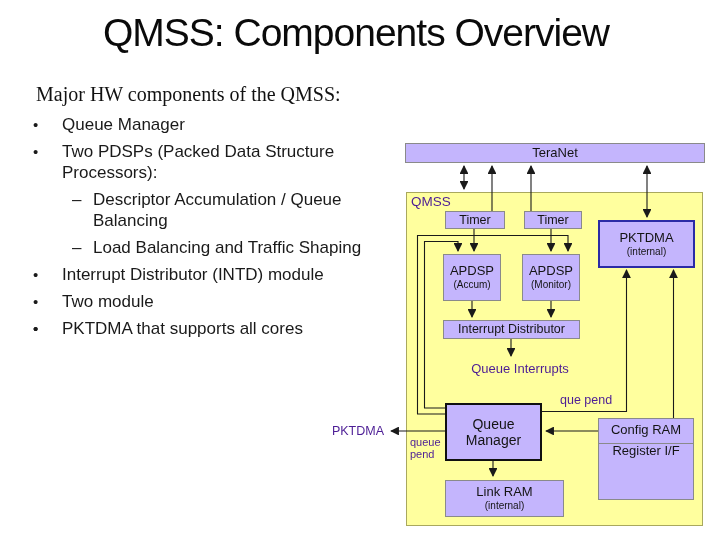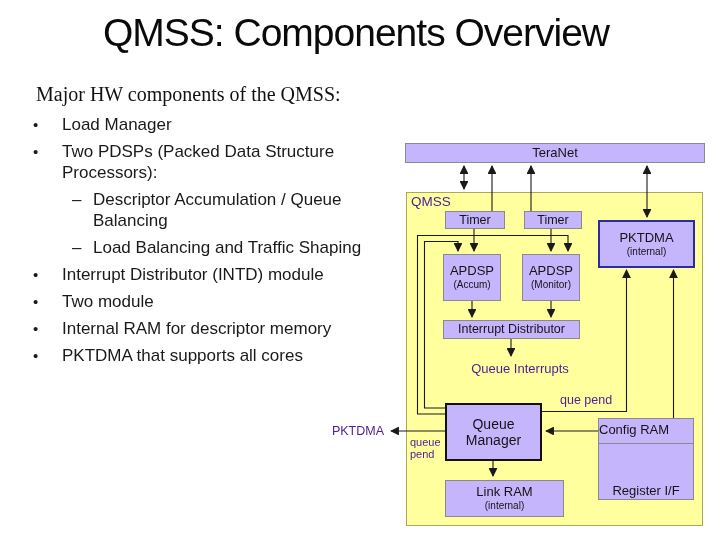--- a/index.html
+++ b/index.html
@@ -39,29 +39,29 @@
 </style>
 </head>
 <body>
 
 <div class="slide">
 
   <div class="title">QMSS: Components Overview</div>
   <div class="heading">Major HW components of the QMSS:</div>
 
   <div class="bullets">
-    <div class="row l1"><span class="g">•</span><span class="t">Load Manager</span></div>
+    <div class="row l1"><span class="g">•</span><span class="t">Queue Manager</span></div>
     <div class="row l1 gap"><span class="g">•</span><span class="t">Two PDSPs (Packed Data Structure</span></div>
     <div class="row l1"><span class="g"></span><span class="t">Processors):</span></div>
     <div class="row l2 gap"><span class="g">–</span><span class="t">Descriptor Accumulation / Queue</span></div>
     <div class="row l2"><span class="g"></span><span class="t">Balancing</span></div>
     <div class="row l2 gap"><span class="g">–</span><span class="t">Load Balancing and Traffic Shaping</span></div>
     <div class="row l1 gap"><span class="g">•</span><span class="t">Interrupt Distributor (INTD) module</span></div>
     <div class="row l1 gap"><span class="g">•</span><span class="t">Two module</span></div>
-    <div class="row l1 gap"><span class="g">•</span><span class="t">Internal RAM for descriptor memory</span></div>
+    <div class="row l1 gap"><span class="g">•</span></div>
     <div class="row l1 gap"><span class="g">•</span><span class="t">PKTDMA that supports all cores</span></div>
   </div>
 
   <div class="diagram">
 
     <div class="qmss-region" style="left:406px; top:192px; width:297px; height:334px;"></div>
 
     <svg width="720" height="540" viewBox="0 0 720 540">
       <defs>
         <marker id="ah" viewBox="0 0 10 10" refX="9" refY="5" markerWidth="8" markerHeight="8" orient="auto-start-reverse">
@@ -144,24 +144,24 @@
     </div>
 
     <div class="dlabel" style="left:410px; top:437px; font-size:11px; line-height:11.5px;">
       <div>queue</div>
       <div>pend</div>
     </div>
 
     <div class="dlabel" style="left:322px; top:424px; width:62px; text-align:right; font-size:12.5px;">PKTDMA</div>
 
     <div class="dbox" style="left:598px; top:418px; width:96px; height:82px; padding:0; justify-content:flex-start;">
-      <div style="width:100%; height:25px; box-sizing:border-box; border-bottom:1px solid #8a8a8a; display:flex; align-items:center; justify-content:flex-start;">
+      <div style="width:100%; height:25px; box-sizing:border-box; border-bottom:1px solid #8a8a8a; display:flex; align-items:center; justify-content:center;">
         <span>Config RAM</span>
       </div>
-      <div style="width:100%; height:56px; display:flex; align-items:flex-end; justify-content:center;">
+      <div style="width:100%; height:56px; display:flex; align-items:flex-start; justify-content:center;">
         <span>Register I/F</span>
       </div>
     </div>
 
     <div class="dbox" style="left:445px; top:480px; width:119px; height:37px;">
       <span>Link RAM</span>
       <span class="sub">(internal)</span>
     </div>
 
   </div>

